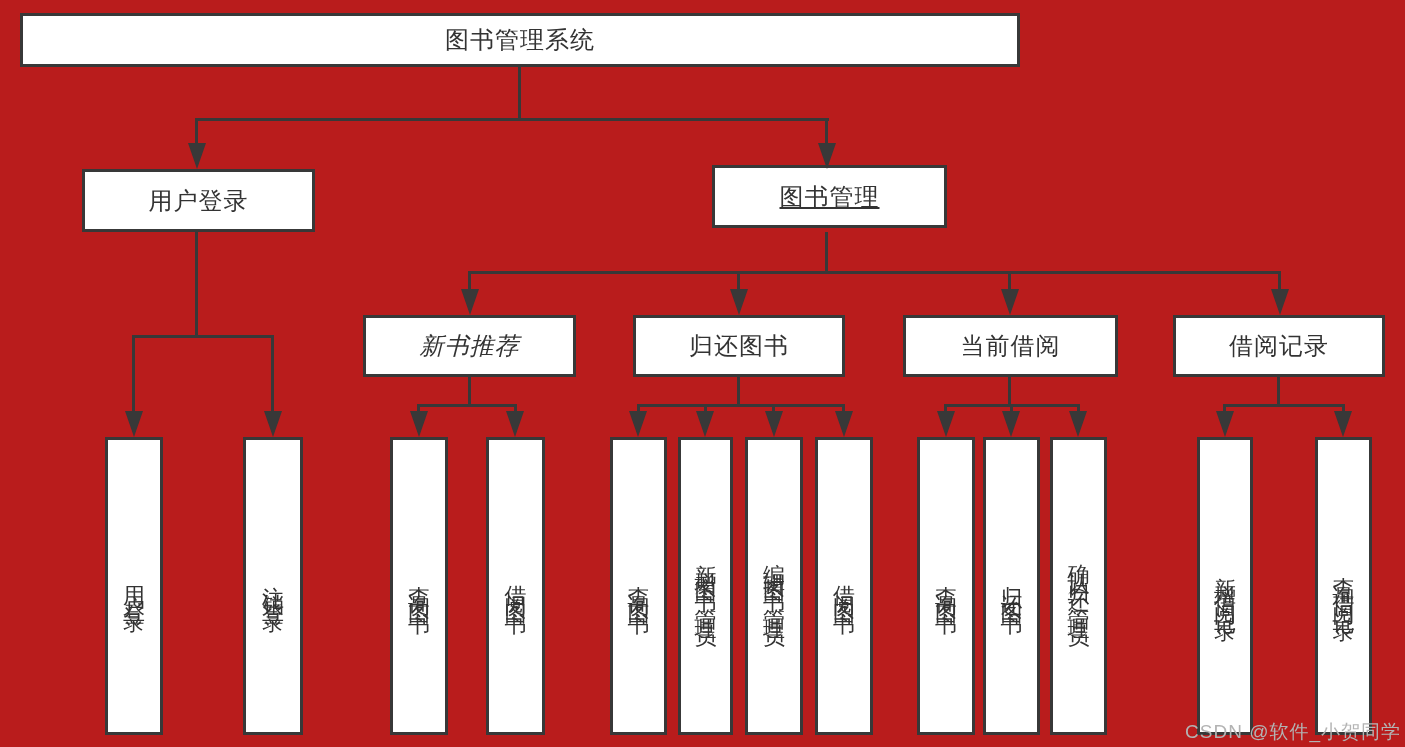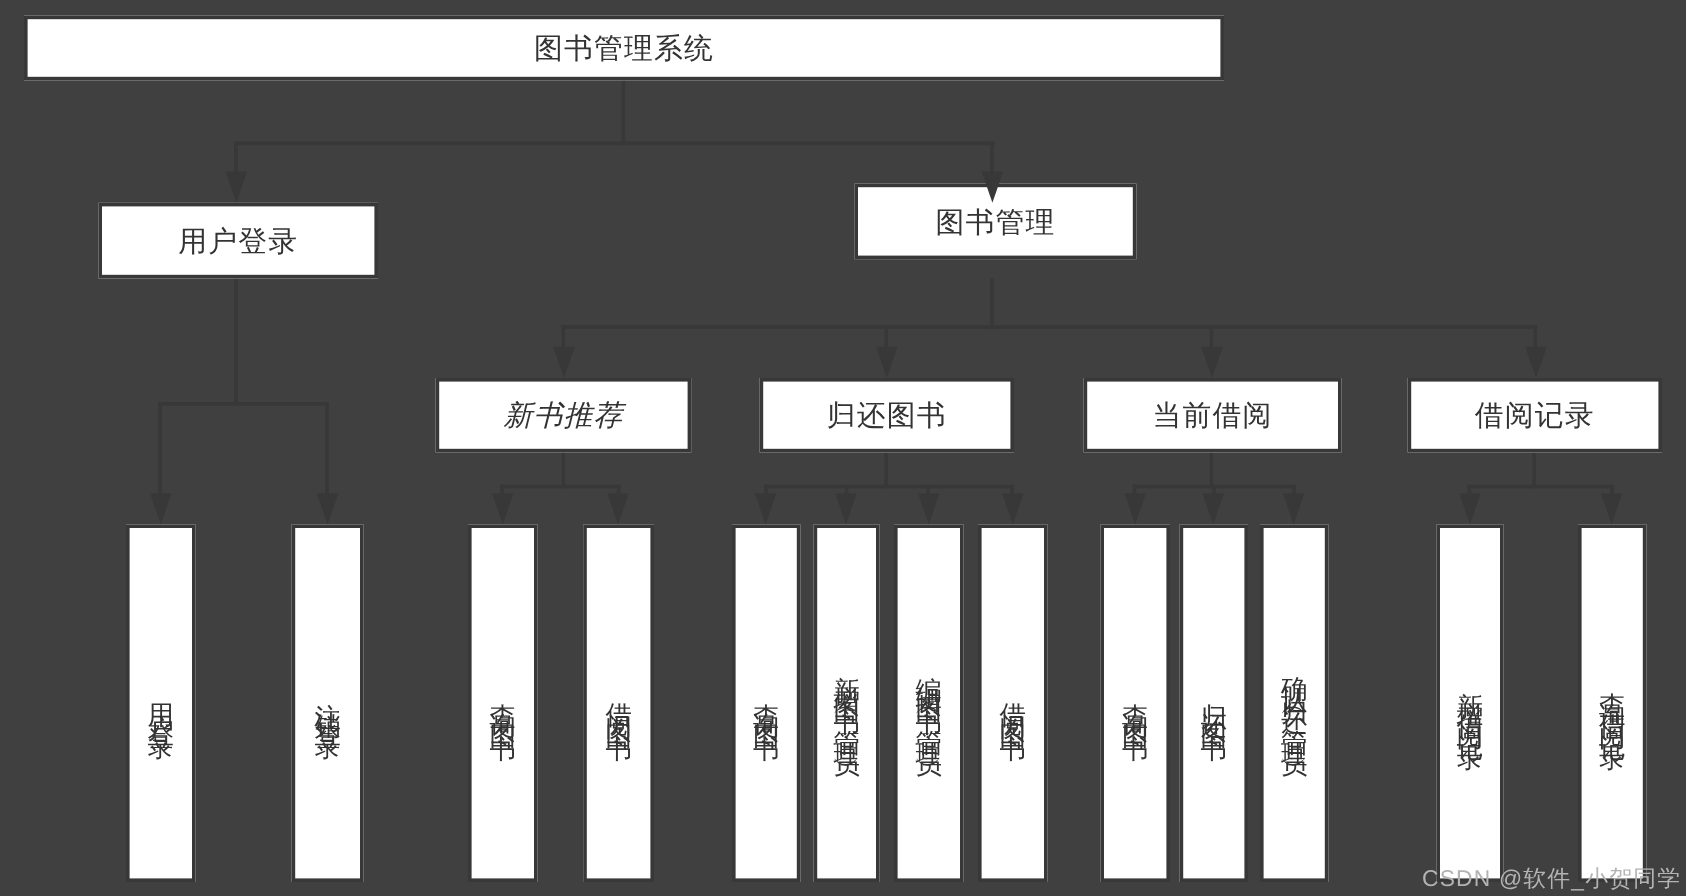--- a/index.html
+++ b/index.html
@@ -1,19 +1,19 @@
 <!DOCTYPE html>
 <html><head>
 <meta charset="utf-8">
 <style>
   html,body { margin:0; padding:0; background:#ffffff; }
   .canvas {
     position:relative;
     width:1405px; height:747px;
-    background:#404040;
+    background:#b91c1c;
     font-family:"Liberation Sans", sans-serif;
     color:#333333;
     overflow:hidden;
   }
   .box {
     position:absolute;
     background:#ffffff;
     border:3px solid #383838;
     box-sizing:border-box;
     display:flex;
@@ -127,21 +127,21 @@
   <div class="arrow" style="left:1216px;top:411px;"></div>
   <div class="arrow" style="left:1334px;top:411px;"></div>
 
   <div class="box" style="left:20px;top:13px;width:1000px;height:54px;">
     <span class="hlabel">图书管理系统</span>
   </div>
 
   <div class="box" style="left:82px;top:169px;width:233px;height:63px;">
     <span class="hlabel">用户登录</span>
   </div>
-  <div class="box" style="left:712px;top:153px;width:235px;height:63px;">
+  <div class="box" style="left:712px;top:165px;width:235px;height:63px;text-decoration:underline;">
     <span class="hlabel">图书管理</span>
   </div>
 
   <div class="box" style="left:363px;top:315px;width:213px;height:62px;font-style:italic;">
     <span class="hlabel">新书推荐</span>
   </div>
   <div class="box" style="left:633px;top:315px;width:212px;height:62px;">
     <span class="hlabel">归还图书</span>
   </div>
   <div class="box" style="left:903px;top:315px;width:215px;height:62px;">

